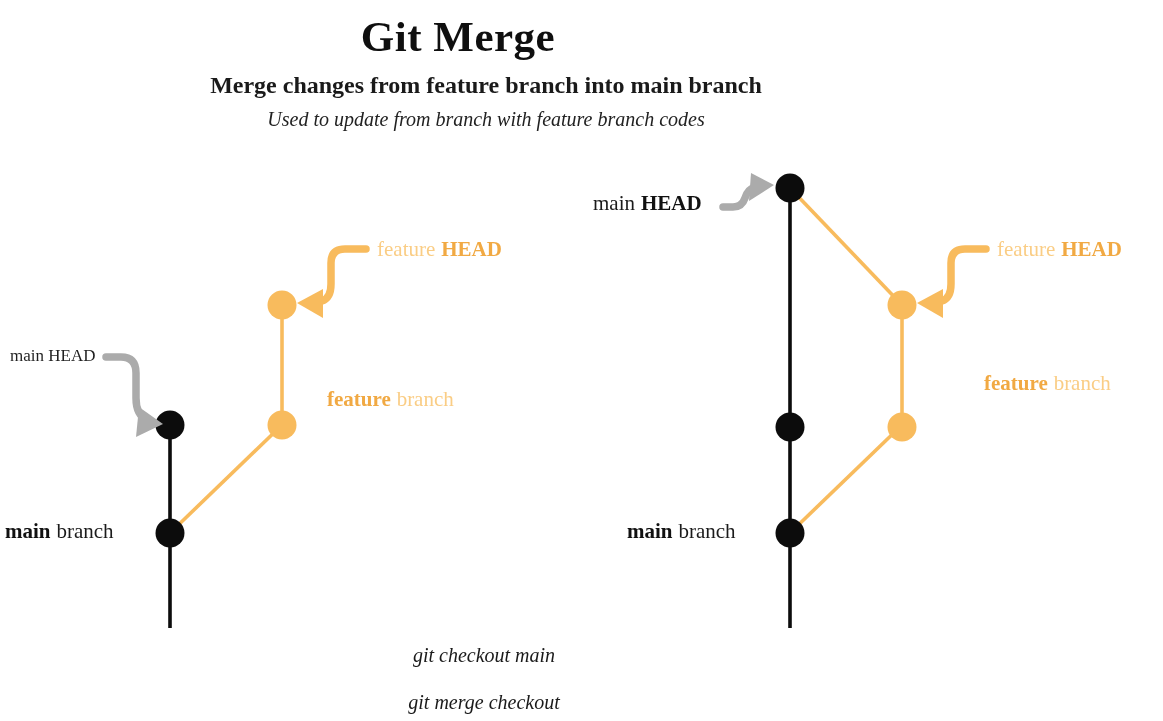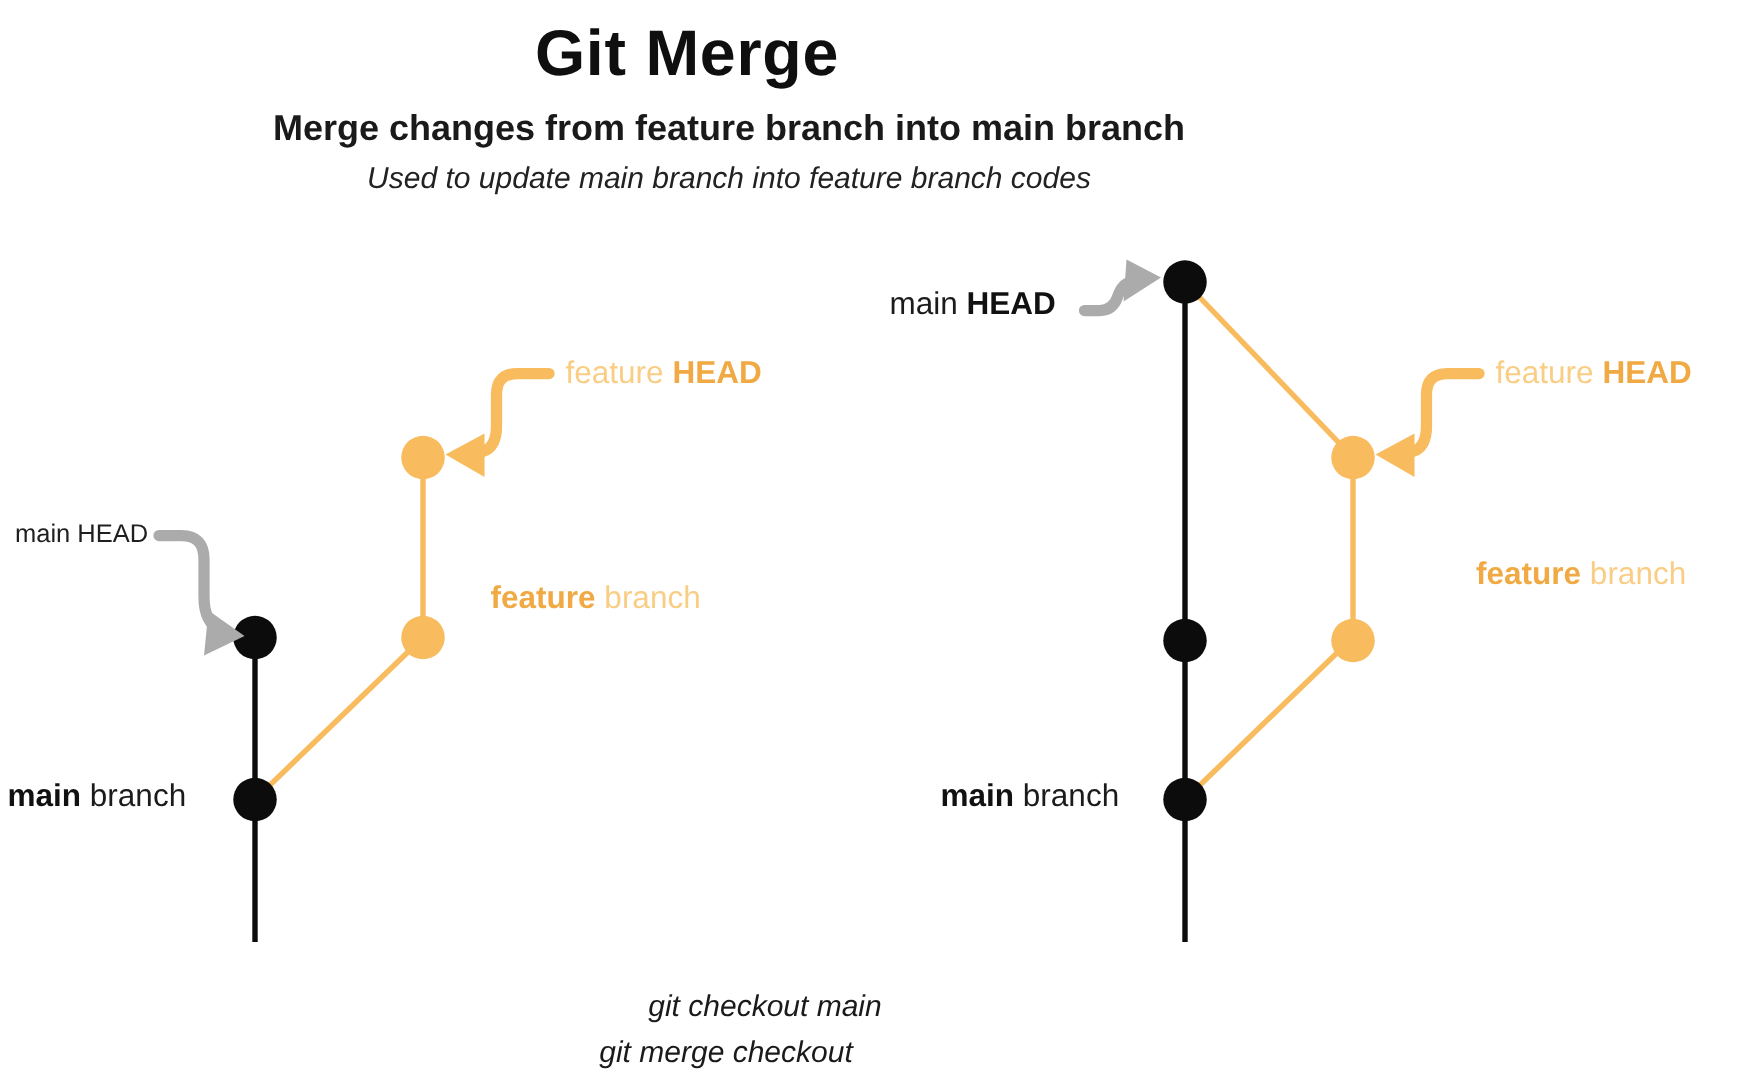--- a/index.html
+++ b/index.html
@@ -1,20 +1,20 @@
 <!DOCTYPE html>
 <html><head>
 <meta charset="utf-8">
 <style>
   html,body{margin:0;padding:0;background:#ffffff;}
   #canvas{
     position:relative;
     width:1163px;height:721px;
     background:#ffffff;
-    font-family:Liberation Sans, sans-serif;
+    font-family:Liberation Serif, serif;
     color:#1b1b1b;
     overflow:hidden;
   }
   .abs{position:absolute;}
   .centerx{transform:translateX(-50%);}
   #title{
     top:12px;left:458px;
     font-size:43px;font-weight:800;letter-spacing:0.5px;
     color:#0f0f0f;white-space:nowrap;
   }
@@ -22,21 +22,21 @@
     top:72px;left:486px;
     font-size:24px;font-weight:700;color:#1a1a1a;white-space:nowrap;
   }
   #tagline{
     top:108px;left:486px;
     font-size:20px;font-style:italic;color:#222;white-space:nowrap;
   }
   .cmd{
     left:484px;font-size:20px;font-style:italic;color:#1a1a1a;white-space:nowrap;
   }
-  #cmd1{top:660px;margin-left:26px;}
+  #cmd1{top:644px;}
   #cmd2{top:691px;}
   .lbl{white-space:nowrap;display:inline-flex;gap:0.28em;}
   
   .o-light{color:#FACD85;}
   .o-bold{color:#F1A943;font-weight:700;}
   
   .k{color:#1b1b1b;}
   .k-bold{color:#111;font-weight:700;}
   #main-head-left{top:346px;left:10px;font-size:17px;color:#1f1f1f;justify-content:center;}
   #feature-head-left{top:237px;left:377px;font-size:21px;}
@@ -48,21 +48,21 @@
   #main-branch-right{top:519px;left:627px;font-size:21px;}
   svg{position:absolute;top:0;left:0;}
 </style>
 </head>
 <body>
 
 <div id="canvas">
 
   <div id="title" class="abs centerx">Git Merge</div>
   <div id="subtitle" class="abs centerx">Merge changes from feature branch into main branch</div>
-  <div id="tagline" class="abs centerx">Used to update main branch into feature branch codes</div>
+  <div id="tagline" class="abs centerx">Used to update from branch with feature branch codes</div>
 
   <svg width="1163" height="721" viewBox="0 0 1163 721">
 
     <g>
 
       <line x1="170" y1="425" x2="170" y2="628" stroke="#0c0c0c" stroke-width="3.6"></line>
 
       <line x1="170" y1="533" x2="282" y2="425" stroke="#F8BB5D" stroke-width="3.6"></line>
       <line x1="282" y1="425" x2="282" y2="305" stroke="#F8BB5D" stroke-width="3.6"></line>
 

